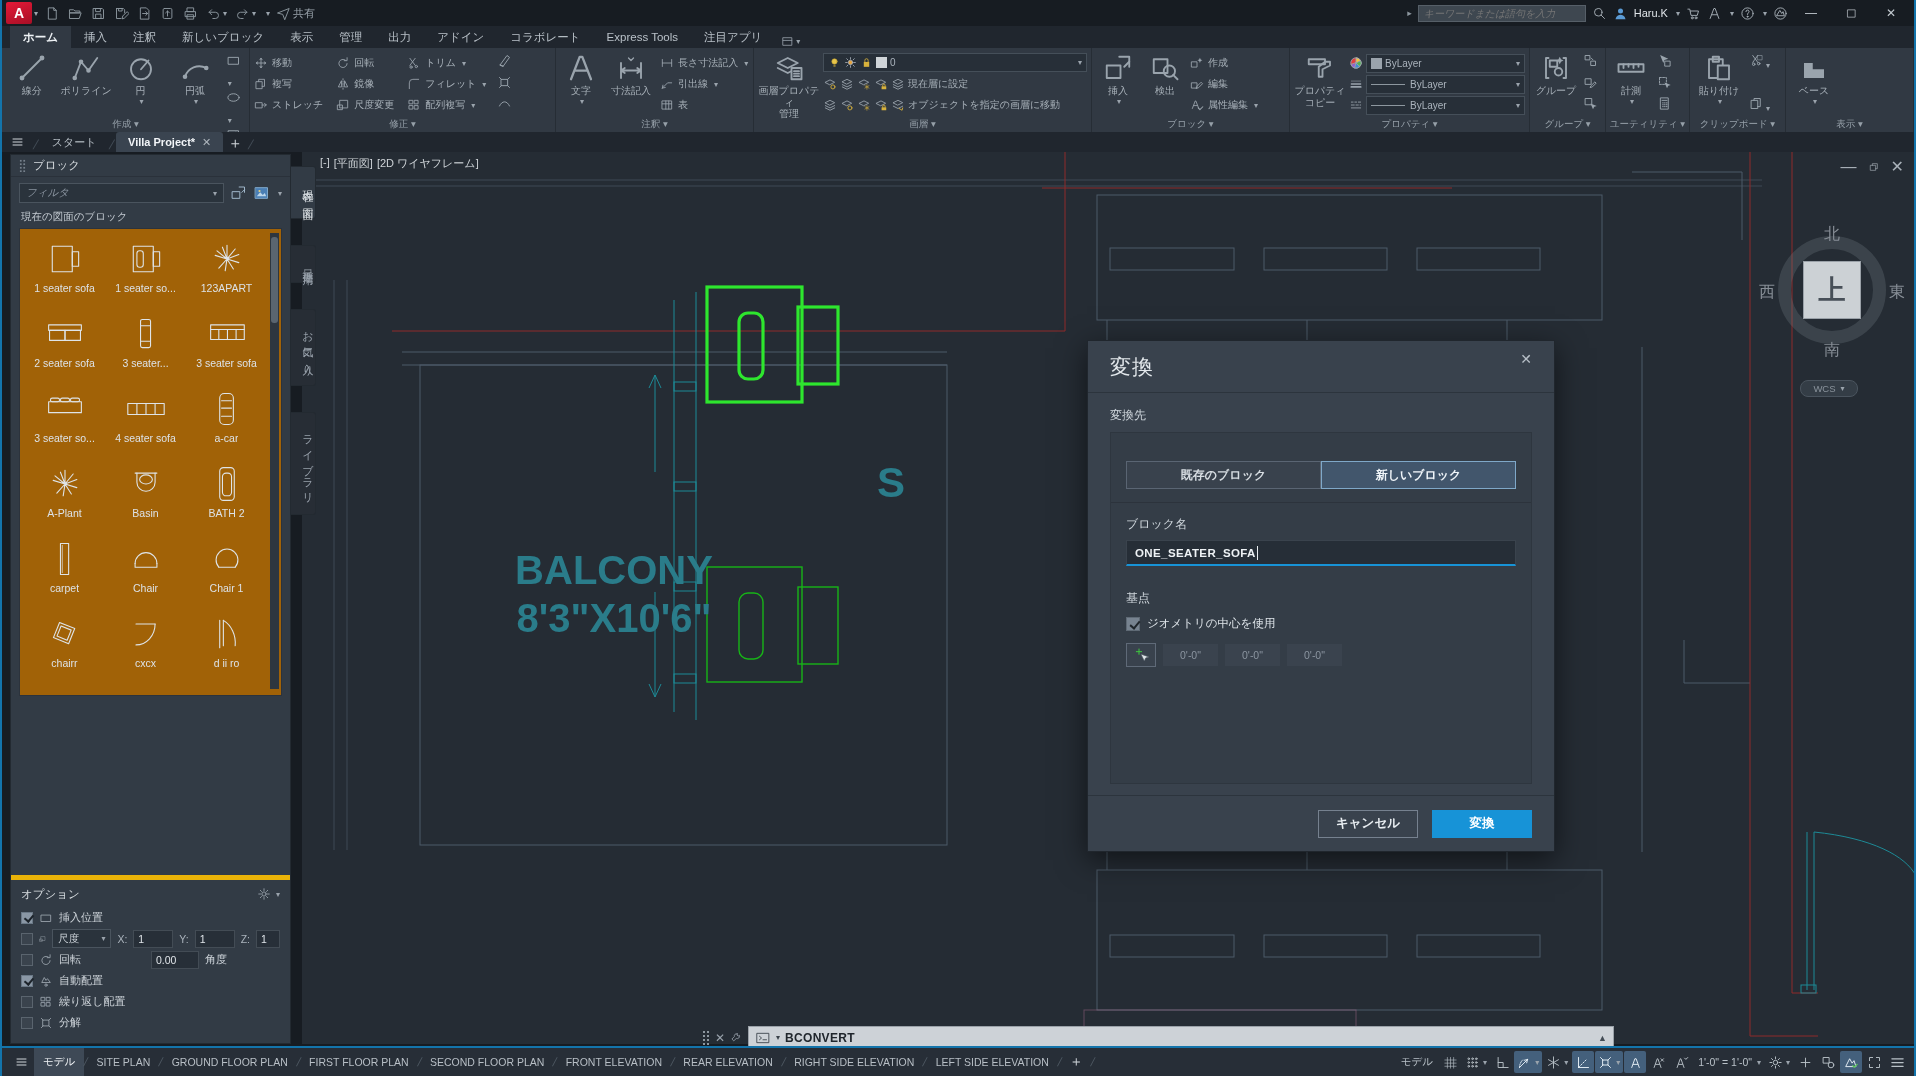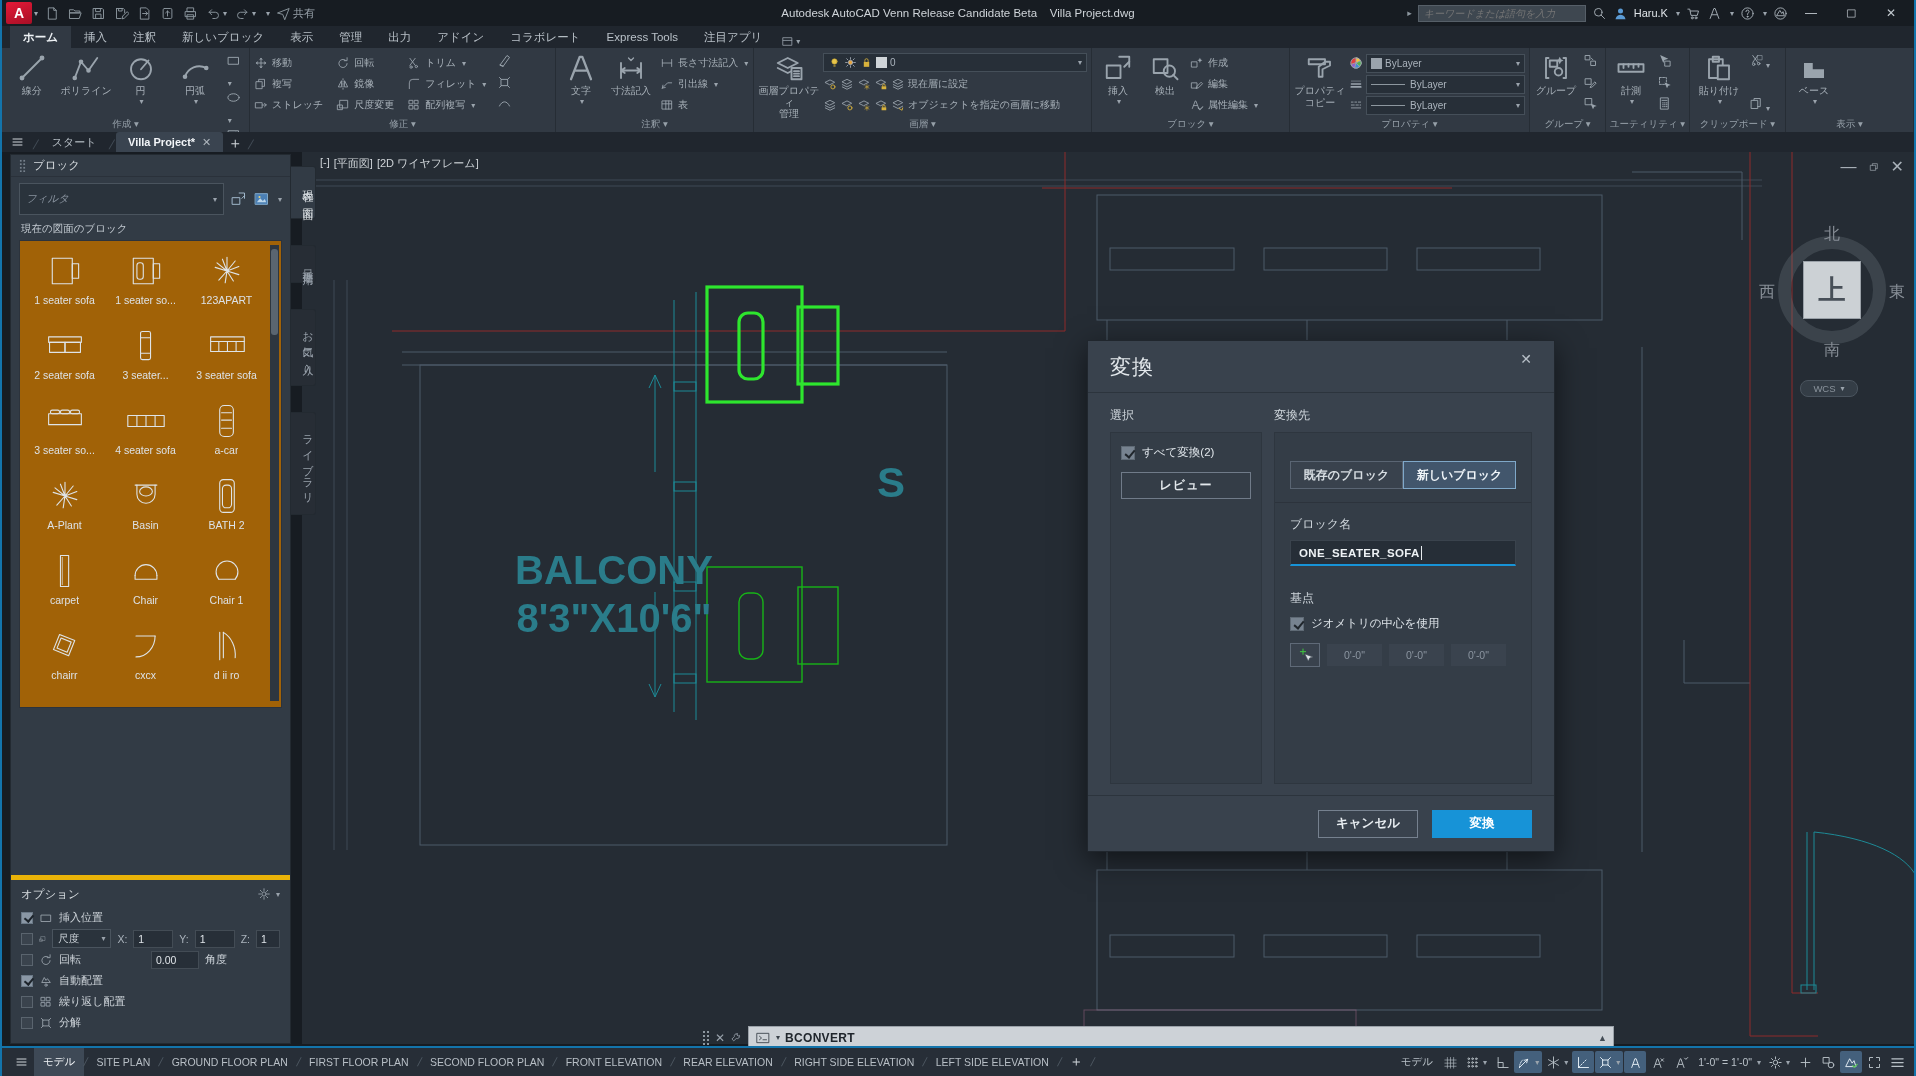--- a/index.html
+++ b/index.html
@@ -82,21 +82,21 @@
 #cmd-icon{width:16px;height:14px;color:#3a424a}
 #cmd-caret{color:#3a424a;font-size:8px}
 #cmd-text{font-size:12px;font-weight:bold;color:#20262c;letter-spacing:.3px}
 #cmd-up{margin-left:auto;color:#434c55;font-size:9px}
 
 #palette{position:absolute;left:8px;top:154px;width:281px;height:890px;background:#323b45;border:1px solid #232a31;z-index:10}
 #pal-header{height:22px;display:flex;align-items:center;padding:0 8px;gap:7px;background:#323b45;border-bottom:1px solid #2a313a}
 #pal-grip{width:7px;height:13px;background-image:radial-gradient(circle,#76818c 1px,transparent 1.2px);background-size:3.5px 3.5px}
 #pal-title{font-size:11.5px;color:#d7dce0}
 #pal-filter-row{display:flex;align-items:center;padding:6px 8px 4px;gap:6px}
-#pal-filter{flex:1;height:32px;background:#2a333c;border:1px solid #4a545e;display:flex;align-items:center;padding:0 6px;font-size:10.5px;font-style:italic;color:#8a94a0}
+#pal-filter{flex:1;height:20px;background:#2a333c;border:1px solid #4a545e;display:flex;align-items:center;padding:0 6px;font-size:10.5px;font-style:italic;color:#8a94a0}
 #pal-filter .caret{margin-left:auto}
 .pf-ic{width:17px;height:16px;color:#9fb6c9}
 #pal-section{font-size:10.5px;color:#c3cad1;margin:3px 0 4px 10px}
 #blocks-wrap{position:relative;margin:0 8px;height:468px;background:#a16207;border:1px solid #2c333c;padding:6px 14px 6px 4px}
 #blocks-grid{display:grid;grid-template-columns:1fr 1fr 1fr;grid-auto-rows:75px}
 .blk{display:flex;flex-direction:column;align-items:center;justify-content:flex-start;padding-top:4px}
 .bicon{width:44px;height:40px;color:#dfe4e8}
 .bicon svg{stroke-width:1.2}
 .blabel{font-size:10.5px;color:#dde2e7;margin-top:3px;max-width:82px;white-space:nowrap;overflow:hidden}
 #blocks-scroll{position:absolute;right:2px;top:4px;width:9px;height:456px;background:#2e363f}
@@ -259,21 +259,20 @@
         </span>
       </div>
   <span class="qbtn">
     <span class="icon" style="width:15px;height:15px">
           <svg viewBox="0 0 24 24">
             <path d="M3 11l18-7-7 18-3-8z"></path>
           </svg>
         </span>
     <span id="share-label">共有</span>
   </span>
-  <div id="win-title">Autodesk AutoCAD Venn Release Candidate Beta    Villa Project.dwg</div>
   <div id="infocenter">
     <span id="ic-arrow">▸</span>
     <input id="ic-search" placeholder="キーワードまたは語句を入力" style="">
     <span class="ic-ic icon">
           <svg viewBox="0 0 24 24">
             <circle cx="10" cy="10" r="6"></circle>
             <path d="M14.5 14.5L20 20"></path>
           </svg>
         </span>
     <span class="ic-ic icon" style="color:#5b9bd5">
@@ -1346,30 +1345,20 @@
       <div class="stab">お気に入り</div>
       <div class="stab">ライブラリ</div>
     </div>
 
 <div id="dialog">
   <div id="dlg-title-row">
     <span id="dlg-title">変換</span>
     <span id="dlg-close">✕</span>
   </div>
   <div id="dlg-body">
-    <div id="dlg-left">
-      <div class="dlg-col-label">選択</div>
-      <div id="dlg-left-panel">
-        <div class="dcb-row">
-          <span class="cb dlg on"></span>
-          <span>すべて変換(2)</span>
-        </div>
-        <div id="review-btn">レビュー</div>
-      </div>
-    </div>
     <div id="dlg-right">
       <div class="dlg-col-label">変換先</div>
       <div id="dlg-right-panel">
         <div id="seg-row">
           <span class="segbtn">既存のブロック</span>
           <span class="segbtn sel">新しいブロック</span>
         </div>
         <div id="seg-div"></div>
         <div id="name-label">ブロック名</div>
         <div id="name-input">

